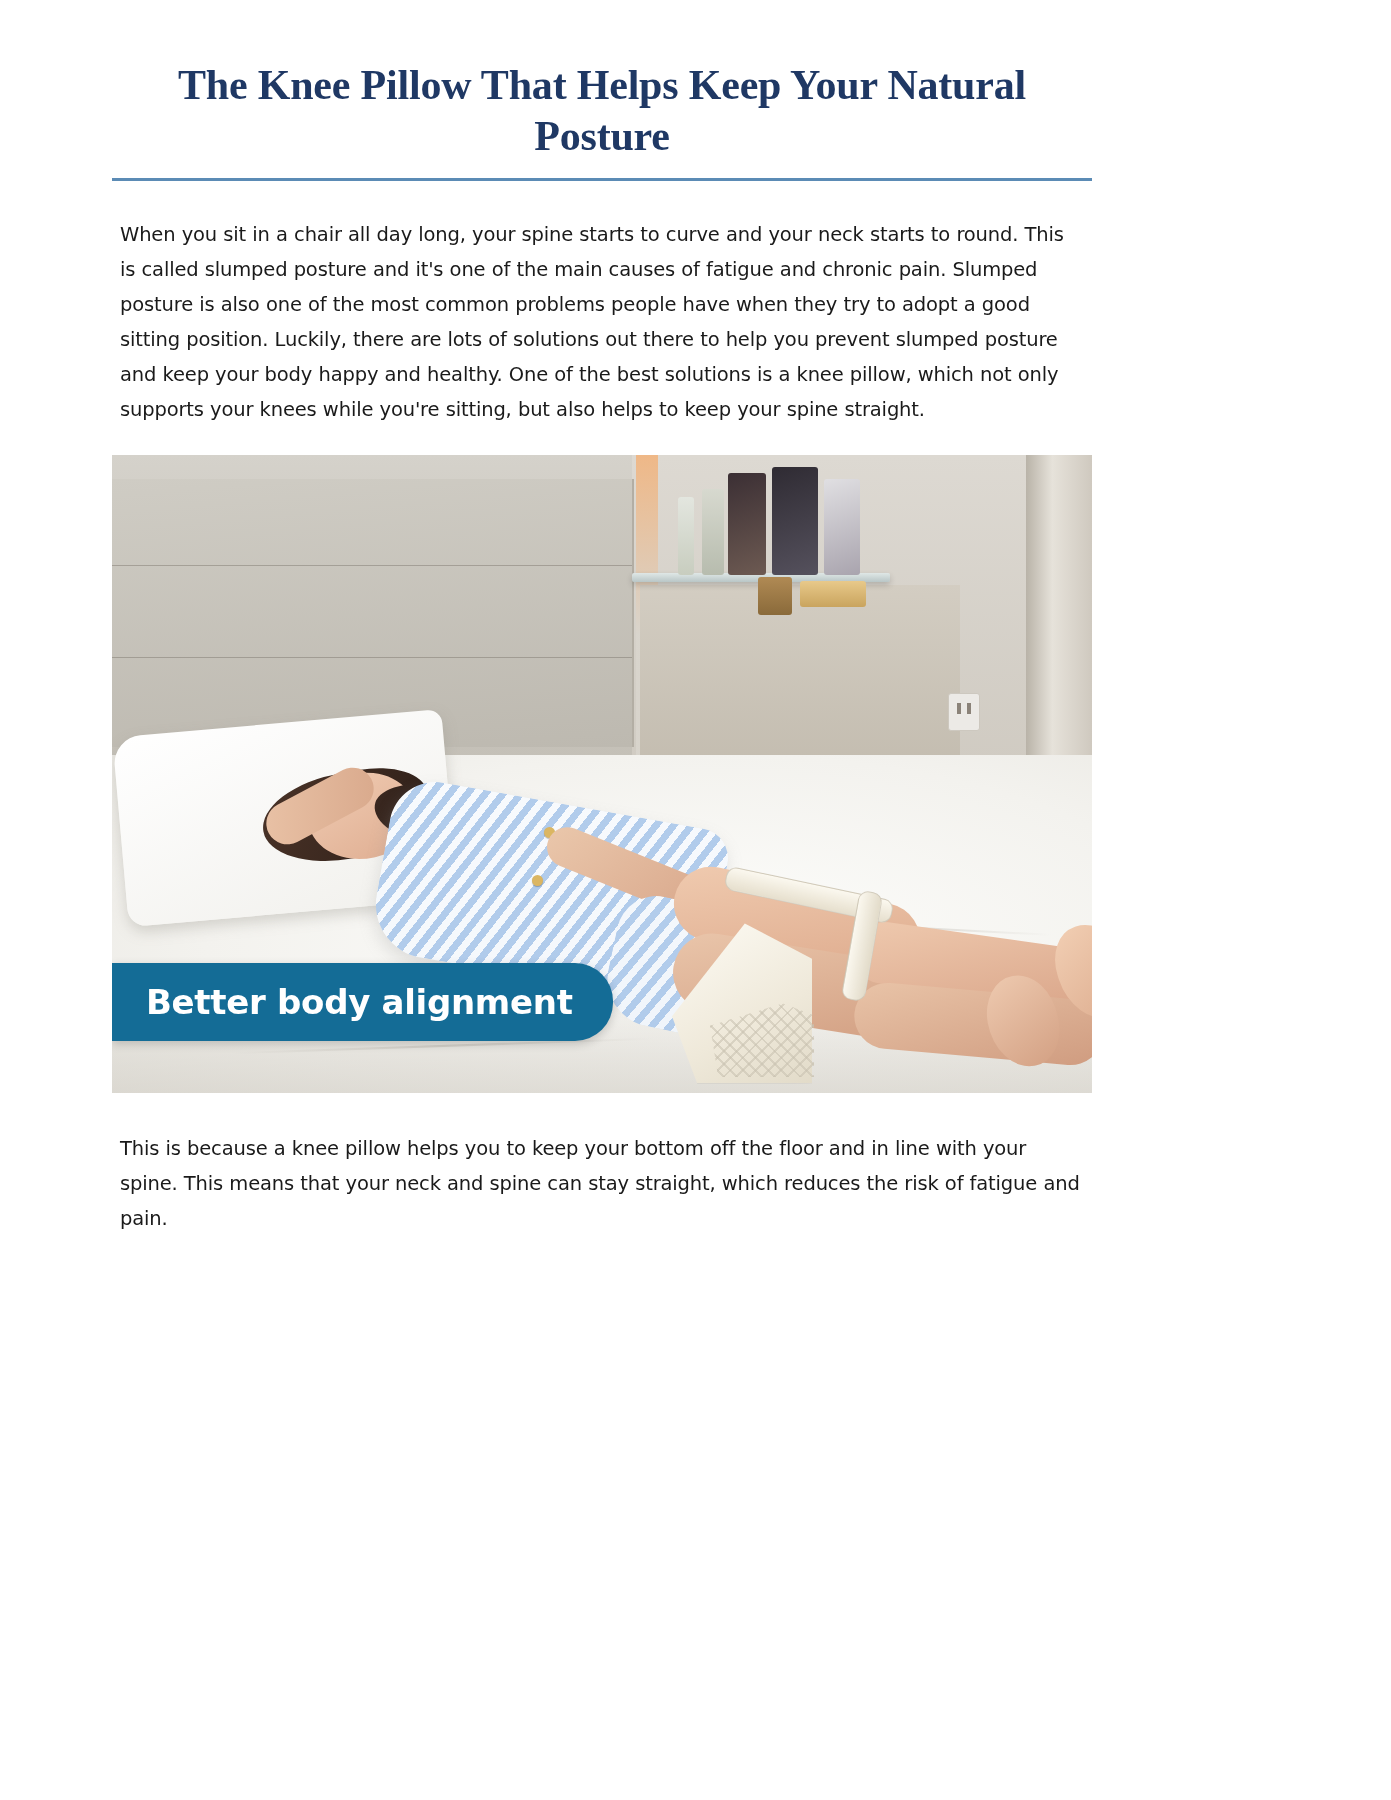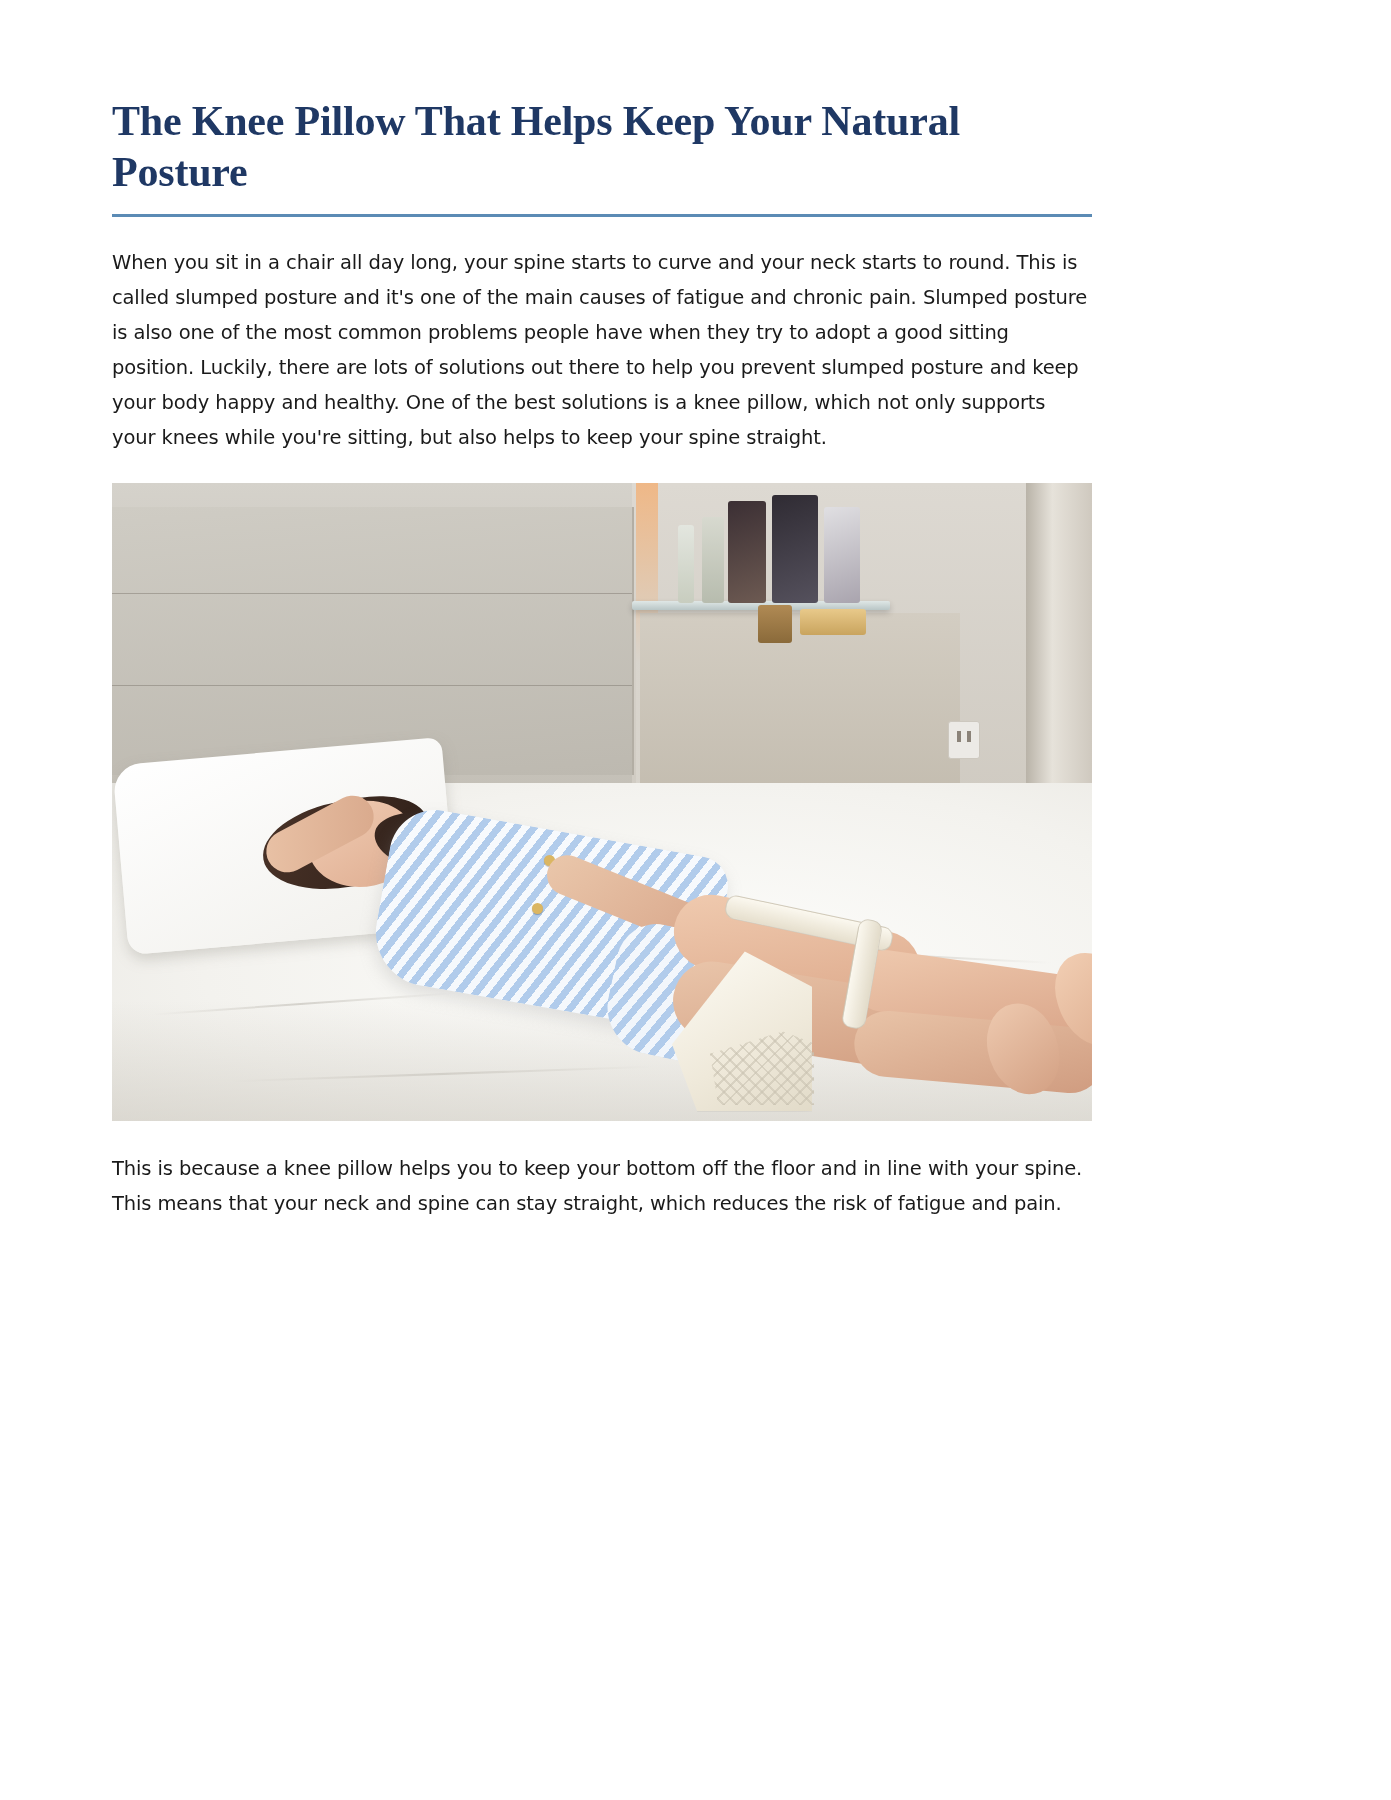--- a/index.html
+++ b/index.html
@@ -27,39 +27,40 @@
   .content {
     position: absolute;
     left: 112px;
     top: 0;
     width: 980px;
   }
 
   
   .doc-title {
     margin: 0;
-    padding-top: 96px;
+    padding-top: 60px;
     font-family: "Liberation Serif", "DejaVu Serif", serif;
     font-weight: bold;
     font-size: 42px;
     line-height: 1.22;
     color: #1f3864;
     letter-spacing: -0.2px;
+    text-align: center;
   }
 
   .title-rule {
     margin-top: 16px;
     width: 980px;
     height: 3px;
     background: #5b8bb5;
   }
 
   
   .body-para {
-    margin: 0;
+    margin: 8px;
     font-family: "DejaVu Sans", "Liberation Sans", sans-serif;
     font-size: 19.5px;
     line-height: 35px;
     color: #1a1a1a;
     text-align: left;
     letter-spacing: -0.15px;
     word-spacing: 0.2px;
   }
 
   .para-1 { padding-top: 28px; }
@@ -436,20 +437,23 @@
         <div class="shin-top"></div>
         <div class="shin-bot"></div>
         <div class="foot1"></div>
         <div class="foot2"></div>
 
         <div class="wedge"></div>
         <div class="wedge-tex"></div>
         <div class="strap"></div>
         <div class="strap2"></div>
 
+        <div class="badge">
+          <span class="badge-text">Better body alignment</span>
+        </div>
       </div>
     </figure>
 
     <p class="body-para para-2">This is because a knee pillow helps you to keep your bottom off the floor and in line with your spine. This means that your neck and spine can stay straight, which reduces the risk of fatigue and pain.</p>
 
 
   </div>
 </div>
 
 </body></html>

